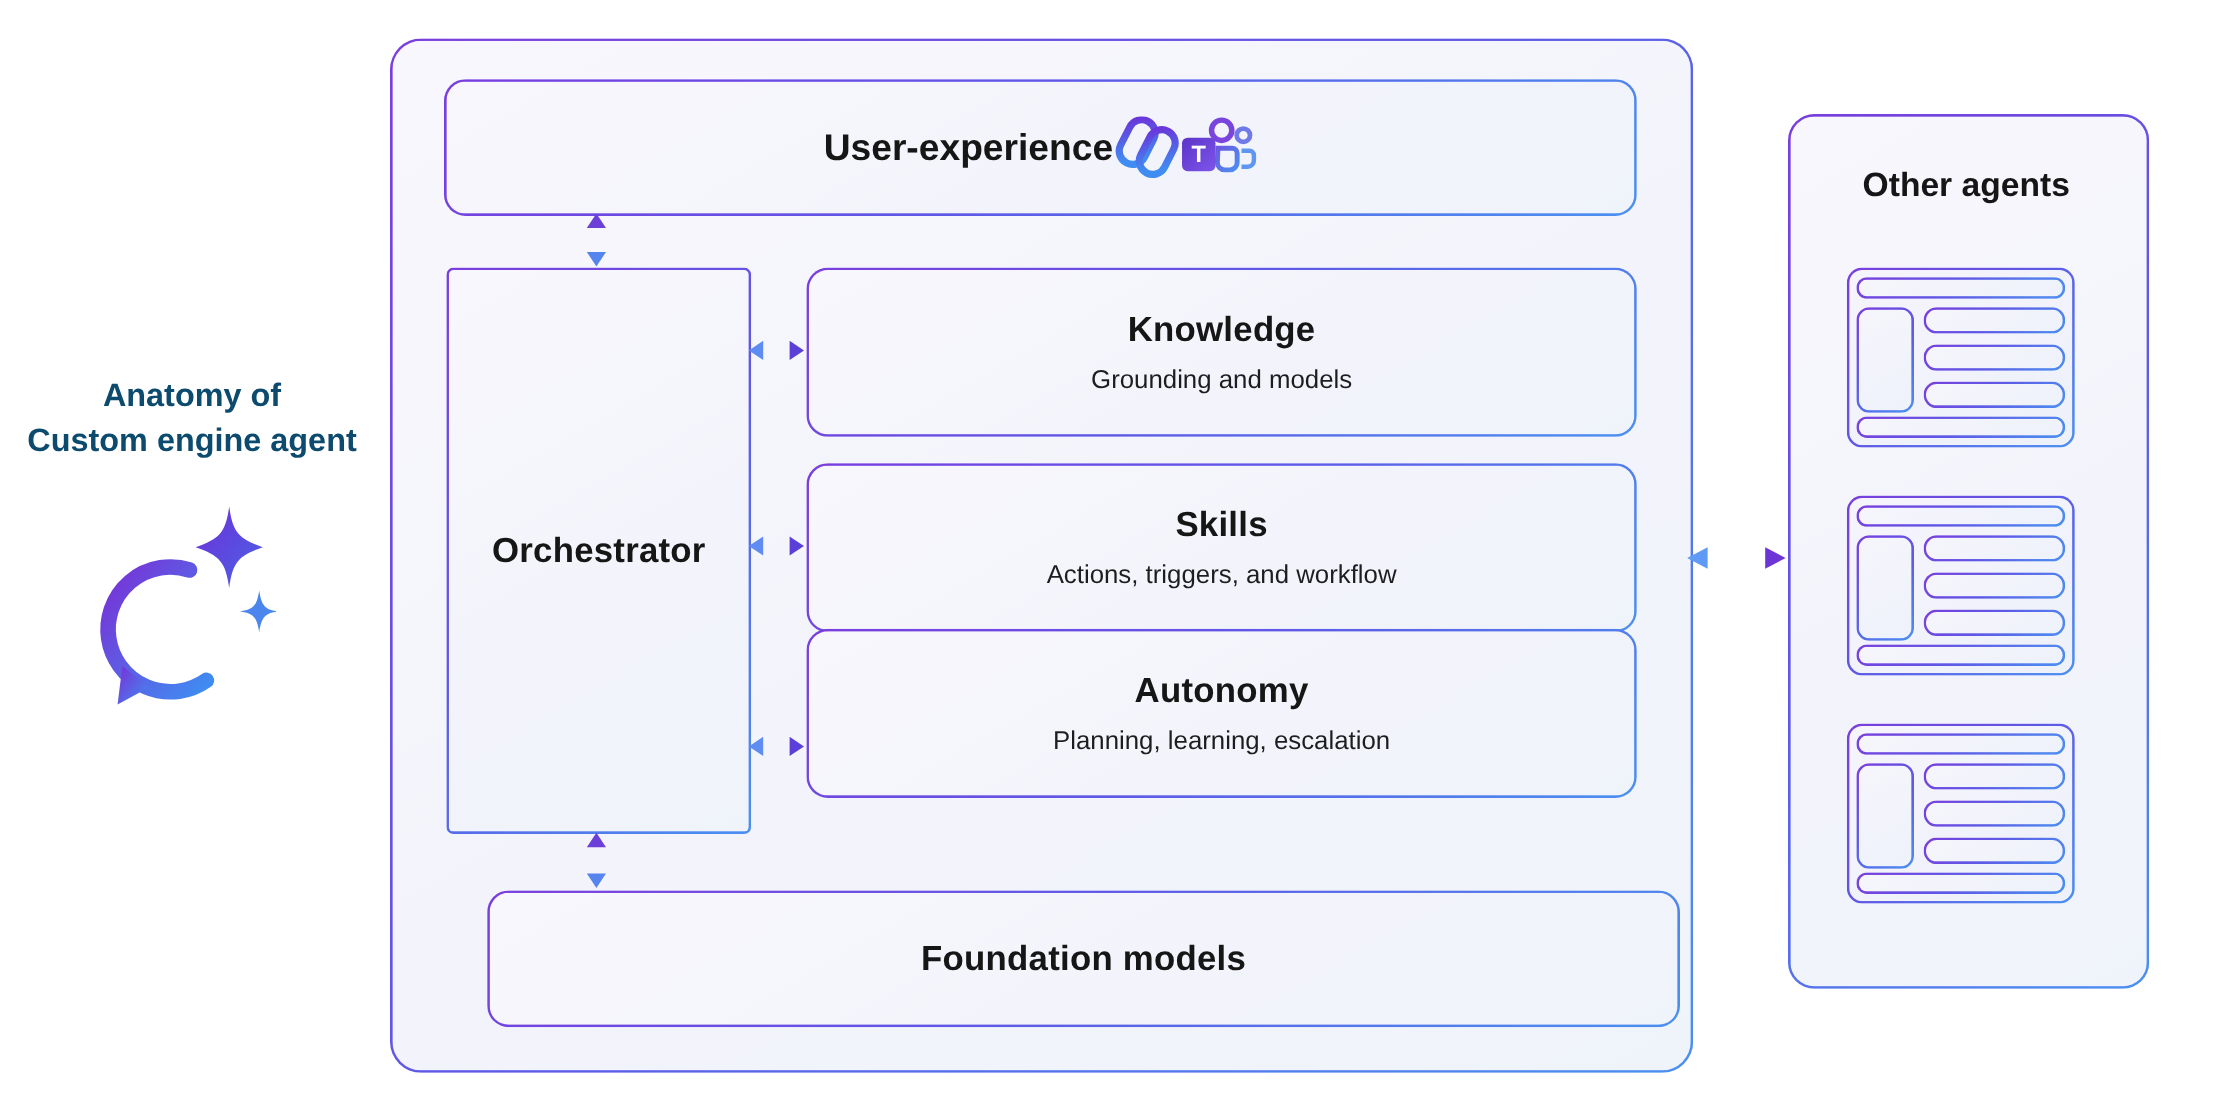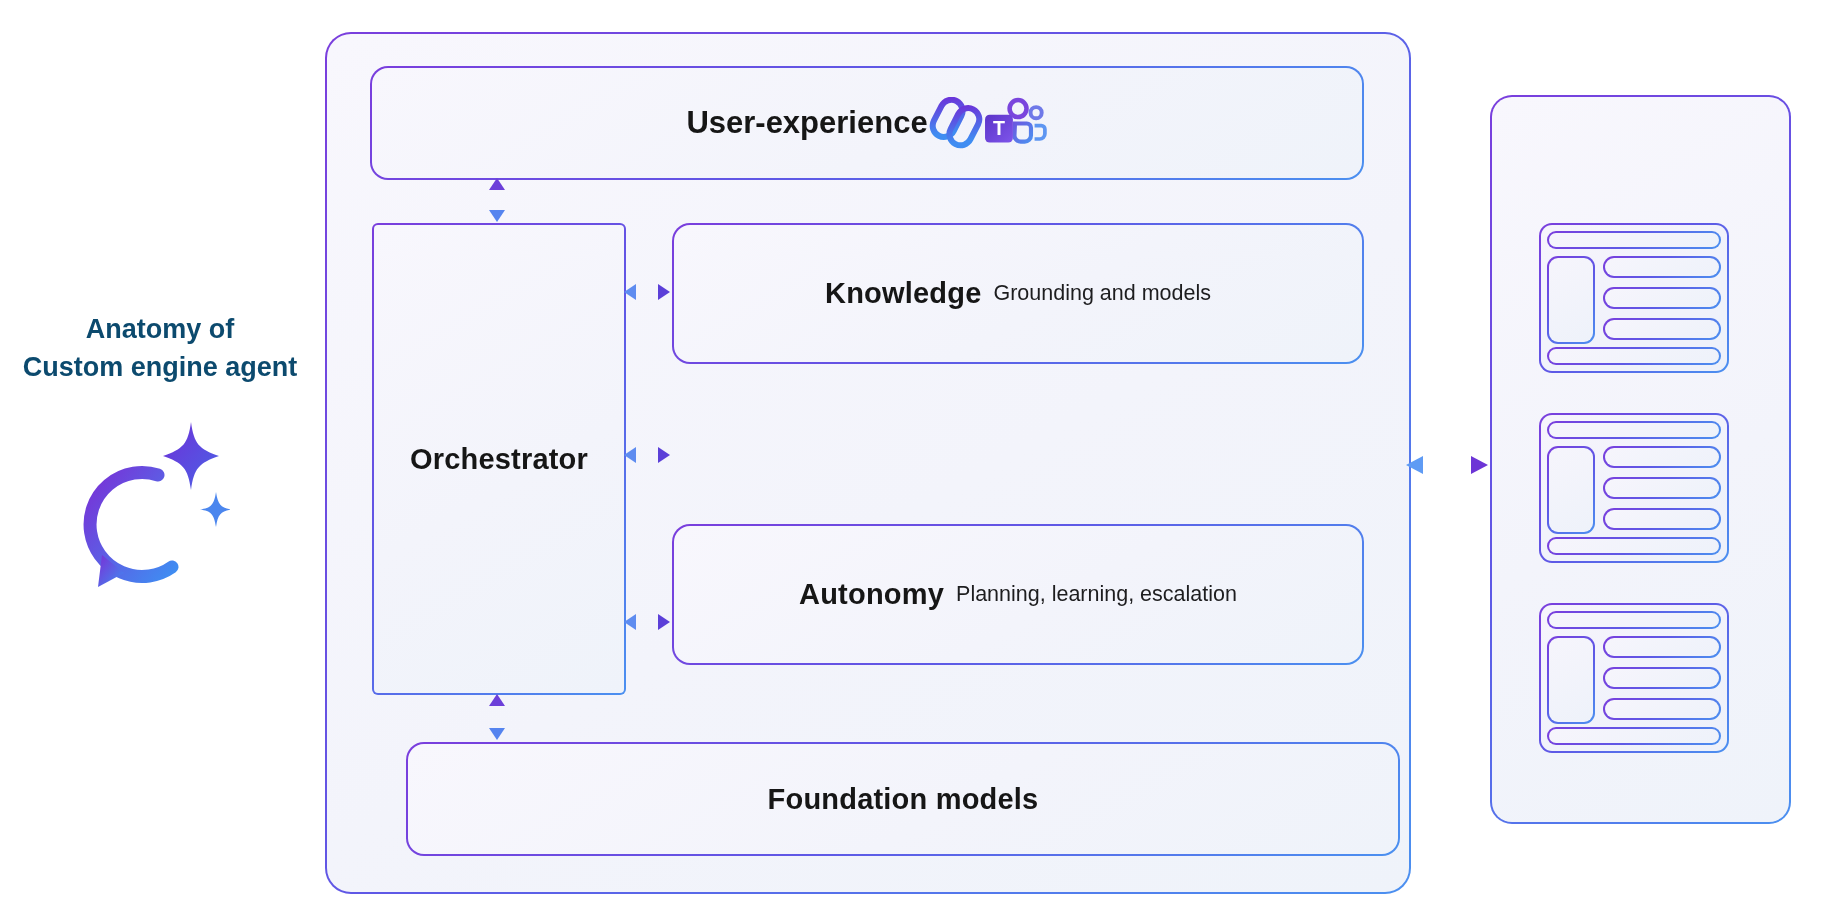--- a/index.html
+++ b/index.html
@@ -17,21 +17,21 @@
   }
   .pill{
     border:2px solid transparent;
     background:
       linear-gradient(150deg,#f6f5fc,#eef2fa) padding-box,
       linear-gradient(135deg,#7a3edd 0%,#5e59e6 48%,#4b90f0 100%) border-box;
   }
   .title-lg{font-size:29px;font-weight:700;letter-spacing:.2px;}
   .subtitle{font-size:21.5px;font-weight:400;color:#1d1d1f;}
   .center-flex{display:flex;align-items:center;justify-content:center;}
-  .col-center{display:flex;align-items:center;justify-content:center;gap:12px;}
+  .col-center{display:flex;flex-direction:column;align-items:center;justify-content:center;gap:12px;}
   .arrow{position:absolute;}
   
   .left-title{
     position:absolute;left:10px;top:310px;width:300px;text-align:center;
     font-size:27px;font-weight:700;line-height:38px;color:#0c4a6e;
   }
   .chat-icon{position:absolute;left:78px;top:414px;}
   
   .ux-box{left:370px;top:66px;width:990px;height:110px;border-radius:18px;}
   .ux-title{font-size:31px;font-weight:700;}
@@ -124,20 +124,24 @@
   </div>
 
   <div class="gbox orch-box center-flex">
     <span class="title-lg">Orchestrator</span>
   </div>
 
   <div class="gbox row-box col-center" style="top:223px;">
     <span class="title-lg">Knowledge</span>
     <span class="subtitle">Grounding and models</span>
   </div>
+  <div class="gbox row-box col-center" style="top:386px;">
+    <span class="title-lg">Skills</span>
+    <span class="subtitle">Actions, triggers, and workflow</span>
+  </div>
   <div class="gbox row-box col-center" style="top:524px;">
     <span class="title-lg">Autonomy</span>
     <span class="subtitle">Planning, learning, escalation</span>
   </div>
 
   <div class="gbox foundation-box center-flex">
     <span class="title-lg">Foundation models</span>
   </div>
 
   <svg class="arrow" style="left:481px;top:178px;" width="32" height="44" viewBox="0 0 32 44">
@@ -203,20 +207,21 @@
           <stop offset="0" stop-color="#5f9bf4"></stop>
           <stop offset="1" stop-color="#6d35d6"></stop>
         </linearGradient>
       </defs>
     <line x1="17" y1="13" x2="65" y2="13" stroke="url(#dg1)" stroke-width="5.5" stroke-dasharray="5 7"></line>
     <polygon points="0,13 17,4 17,22" fill="#5f9bf4"></polygon>
     <polygon points="82,13 65,4 65,22" fill="#6d35d6"></polygon>
   </svg>
 
   <div class="gbox panel"></div>
+  <div class="panel-title">Other agents</div>
 
   <div class="agent-card" style="top:223px;">
     <div class="pill card-bar"></div>
     <div class="card-mid">
       <div class="pill card-left"></div>
       <div class="card-lines">
         <div class="pill card-line"></div>
         <div class="pill card-line"></div>
         <div class="pill card-line"></div>
       </div>

